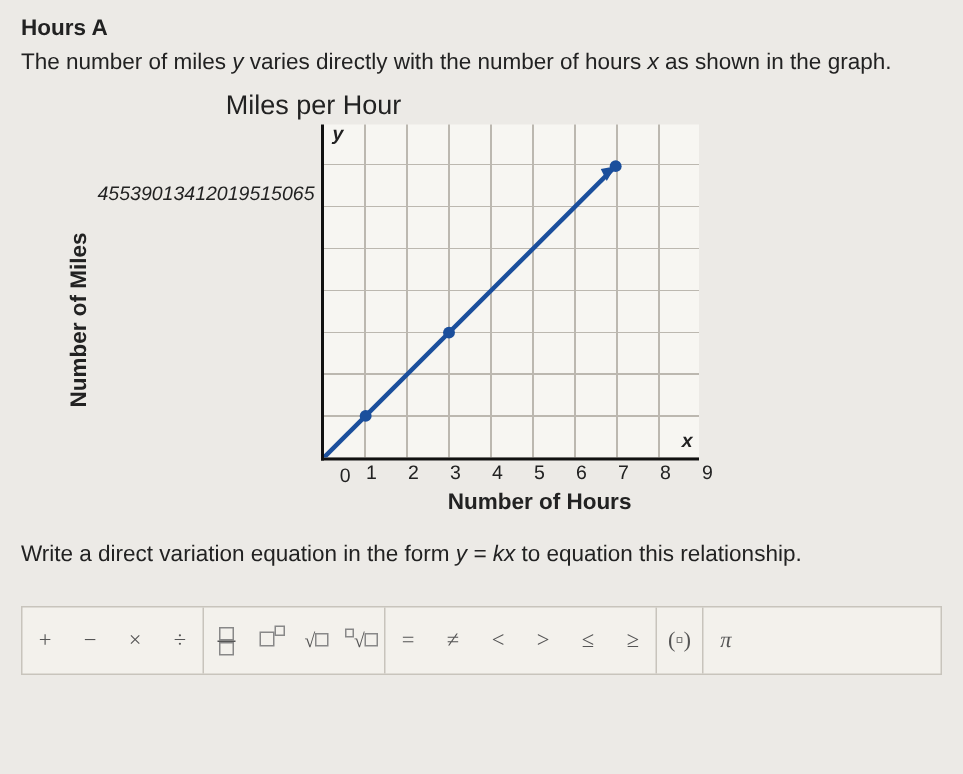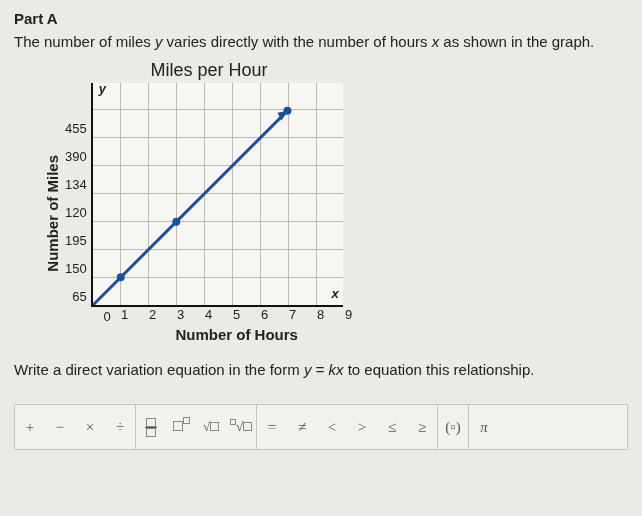--- a/index.html
+++ b/index.html
@@ -12,21 +12,21 @@
     color: #222;
     position: relative;
     padding: 10px 14px;
   }
   .part-label { font-weight: bold; font-size: 15px; margin-bottom: 4px; }
   .prompt { font-size: 15px; line-height: 1.4; margin-bottom: 8px; }
   .chart-wrap { width: 330px; margin-left: 30px; margin-top: 4px; }
   .chart-title { text-align: center; font-weight: normal; font-size: 18px; margin-bottom: 2px; }
   .chart-body { display: flex; align-items: center; }
   .ylabel { writing-mode: vertical-rl; transform: rotate(180deg); font-weight: bold; font-size: 15px; margin-right: 4px; text-align: center; }
-  .yticks { display: flex; flex-direction: column; justify-content: space-between; height: 196px; font-size: 13px; text-align: right; margin-right: 4px; padding-top: 0; }
+  .yticks { display: flex; flex-direction: row; justify-content: space-between; height: 196px; font-size: 13px; text-align: right; margin-right: 4px; padding-top: 0; font-style: italic; }
   .yticks div { height: 28px; line-height: 28px; }
   .plot-col { display: flex; flex-direction: column; }
   .plot {
     width: 252px; height: 224px;
     background: #f7f6f2;
     border-left: 2px solid #111;
     border-bottom: 2px solid #111;
     position: relative;
     background-image:
       repeating-linear-gradient(to right, transparent, transparent 27px, #bcb8b0 27px, #bcb8b0 28px),
@@ -56,21 +56,21 @@
   .frac .bar { width: 12px; height: 1px; background: #555; }
   .sup-box { position: relative; font-size: 12px; }
   .sup-box .base { border: 1px solid #888; width: 10px; height: 10px; display: inline-block; }
   .sup-box .exp { border: 1px solid #888; width: 7px; height: 7px; display: inline-block; position: relative; top: -7px; }
   .root-box { font-size: 13px; }
   .italic { font-style: italic; }
 </style>
 </head>
 <body>
 
-<div class="part-label">Part A</div>
+<div class="part-label">Hours A</div>
 
 <div class="prompt">
   <span>The number of miles </span><span class="italic">y</span><span> varies directly with the number of hours </span><span class="italic">x</span><span> as shown in the graph.</span>
 </div>
 
 <div class="chart-wrap">
   <div class="chart-title">Miles per Hour</div>
   <div class="chart-body">
     <div class="ylabel">Number of Miles</div>
     <div class="yticks">

